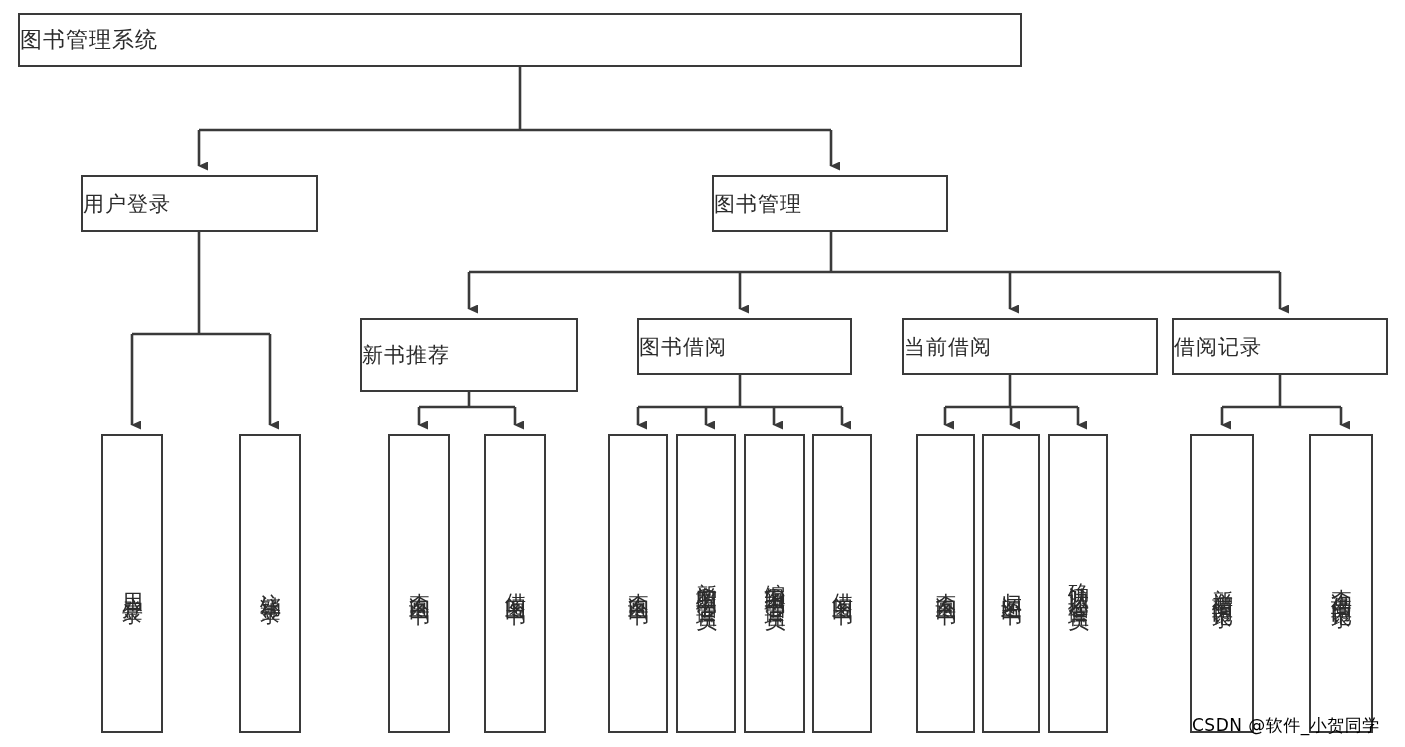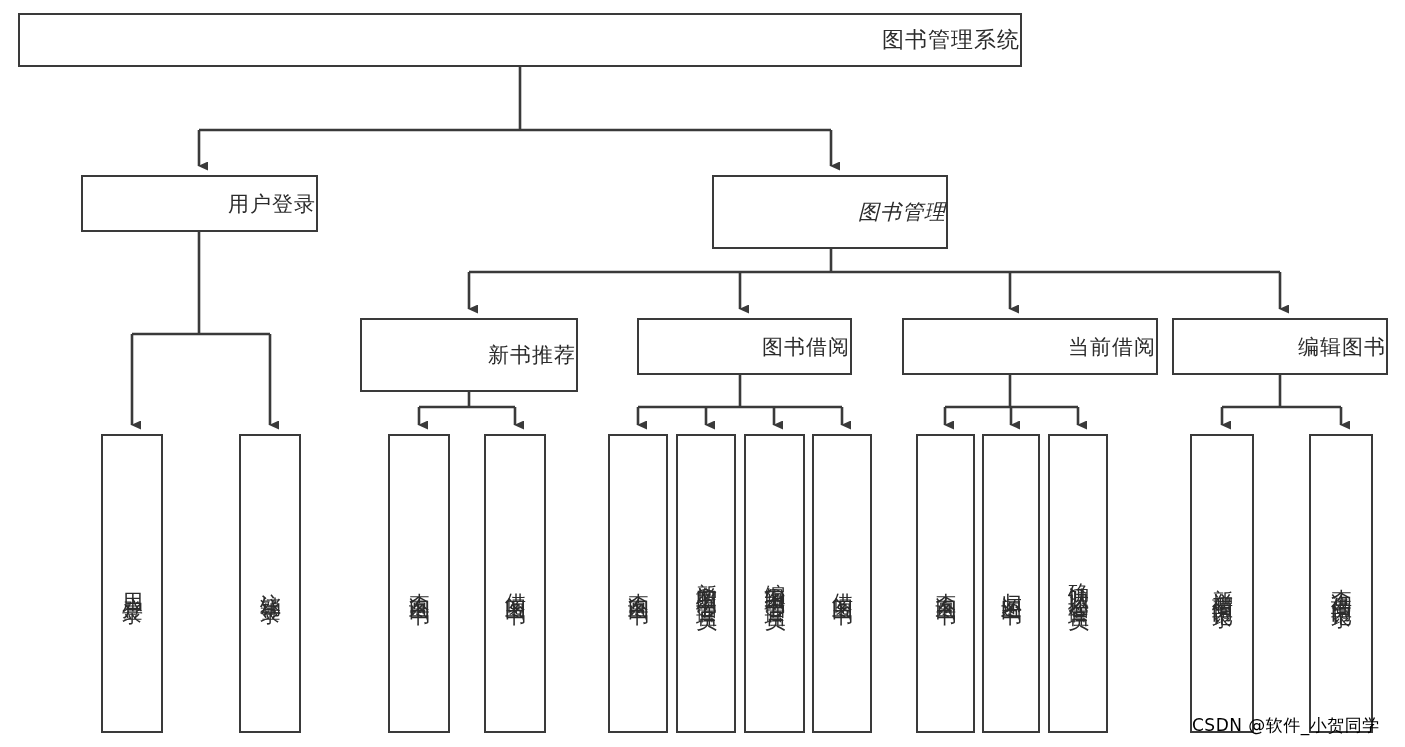--- a/index.html
+++ b/index.html
@@ -25,21 +25,21 @@
     height: 747px;
     pointer-events: none;
   }
   .node {
     position: absolute;
     box-sizing: border-box;
     border: 2.5px solid #3a3a3a;
     background: #ffffff;
     display: flex;
     align-items: center;
-    justify-content: flex-end;
+    justify-content: flex-start;
     color: #2b2b2b;
   }
   .node-h {
     font-size: 21px;
     letter-spacing: 1px;
     white-space: nowrap;
   }
   .node-root {
     font-size: 22px;
     letter-spacing: 1px;
@@ -123,35 +123,35 @@
     </g>
   </svg>
 
   <div class="node node-root" style="left:18px; top:13px; width:1004px; height:54px;">
     <span>图书管理系统</span>
   </div>
 
   <div class="node node-h" style="left:81px; top:175px; width:237px; height:57px;">
     <span>用户登录</span>
   </div>
-  <div class="node node-h" style="left:712px; top:175px; width:236px; height:74px;font-style:italic;">
+  <div class="node node-h" style="left:712px; top:175px; width:236px; height:57px;">
     <span>图书管理</span>
   </div>
 
   <div class="node node-h" style="left:360px; top:318px; width:218px; height:74px;">
     <span>新书推荐</span>
   </div>
   <div class="node node-h" style="left:637px; top:318px; width:215px; height:57px;">
     <span>图书借阅</span>
   </div>
   <div class="node node-h" style="left:902px; top:318px; width:256px; height:57px;">
     <span>当前借阅</span>
   </div>
   <div class="node node-h" style="left:1172px; top:318px; width:216px; height:57px;">
-    <span>编辑图书</span>
+    <span>借阅记录</span>
   </div>
 
   <div class="node node-v" style="left:101px; top:434px; width:62px; height:299px;">
     <span class="vtext">用户登录</span>
   </div>
   <div class="node node-v" style="left:239px; top:434px; width:62px; height:299px;">
     <span class="vtext">注销登录</span>
   </div>
 
   <div class="node node-v" style="left:388px; top:434px; width:62px; height:299px;">

